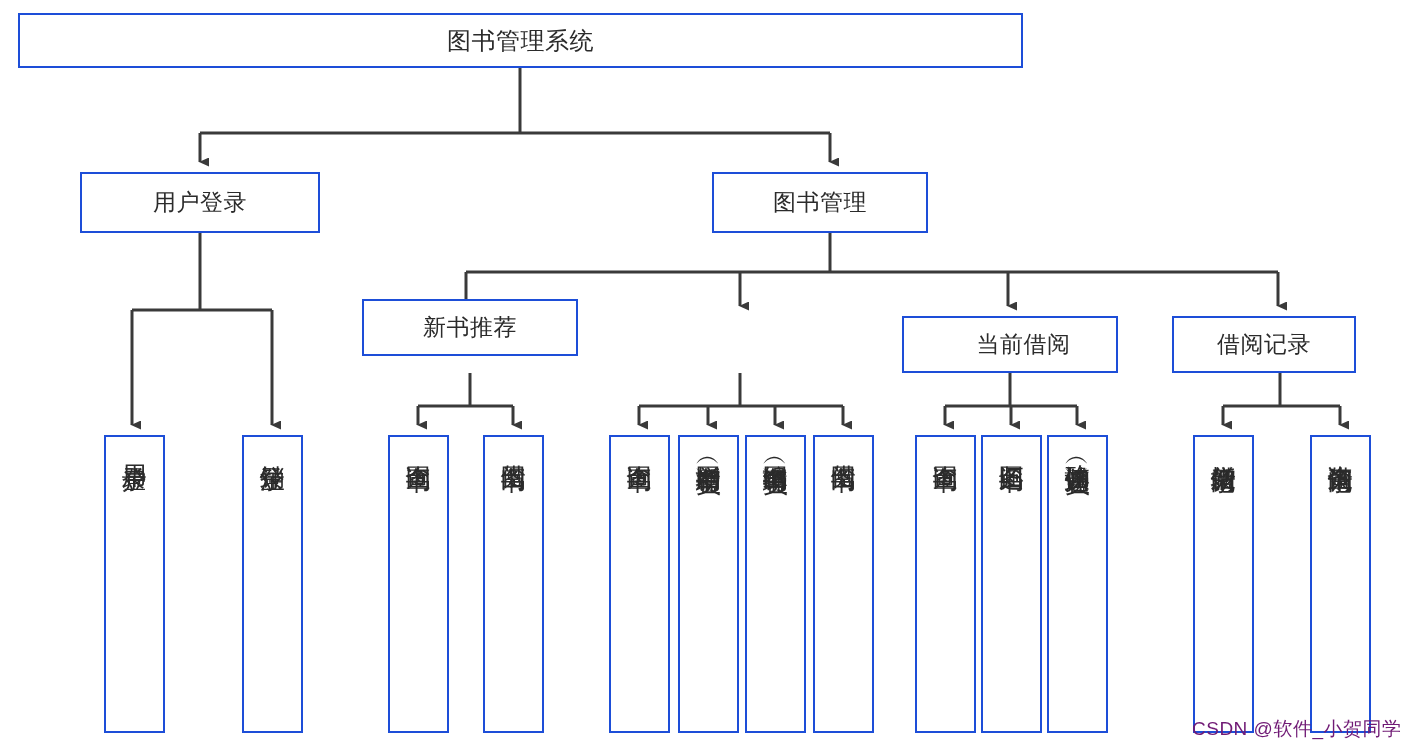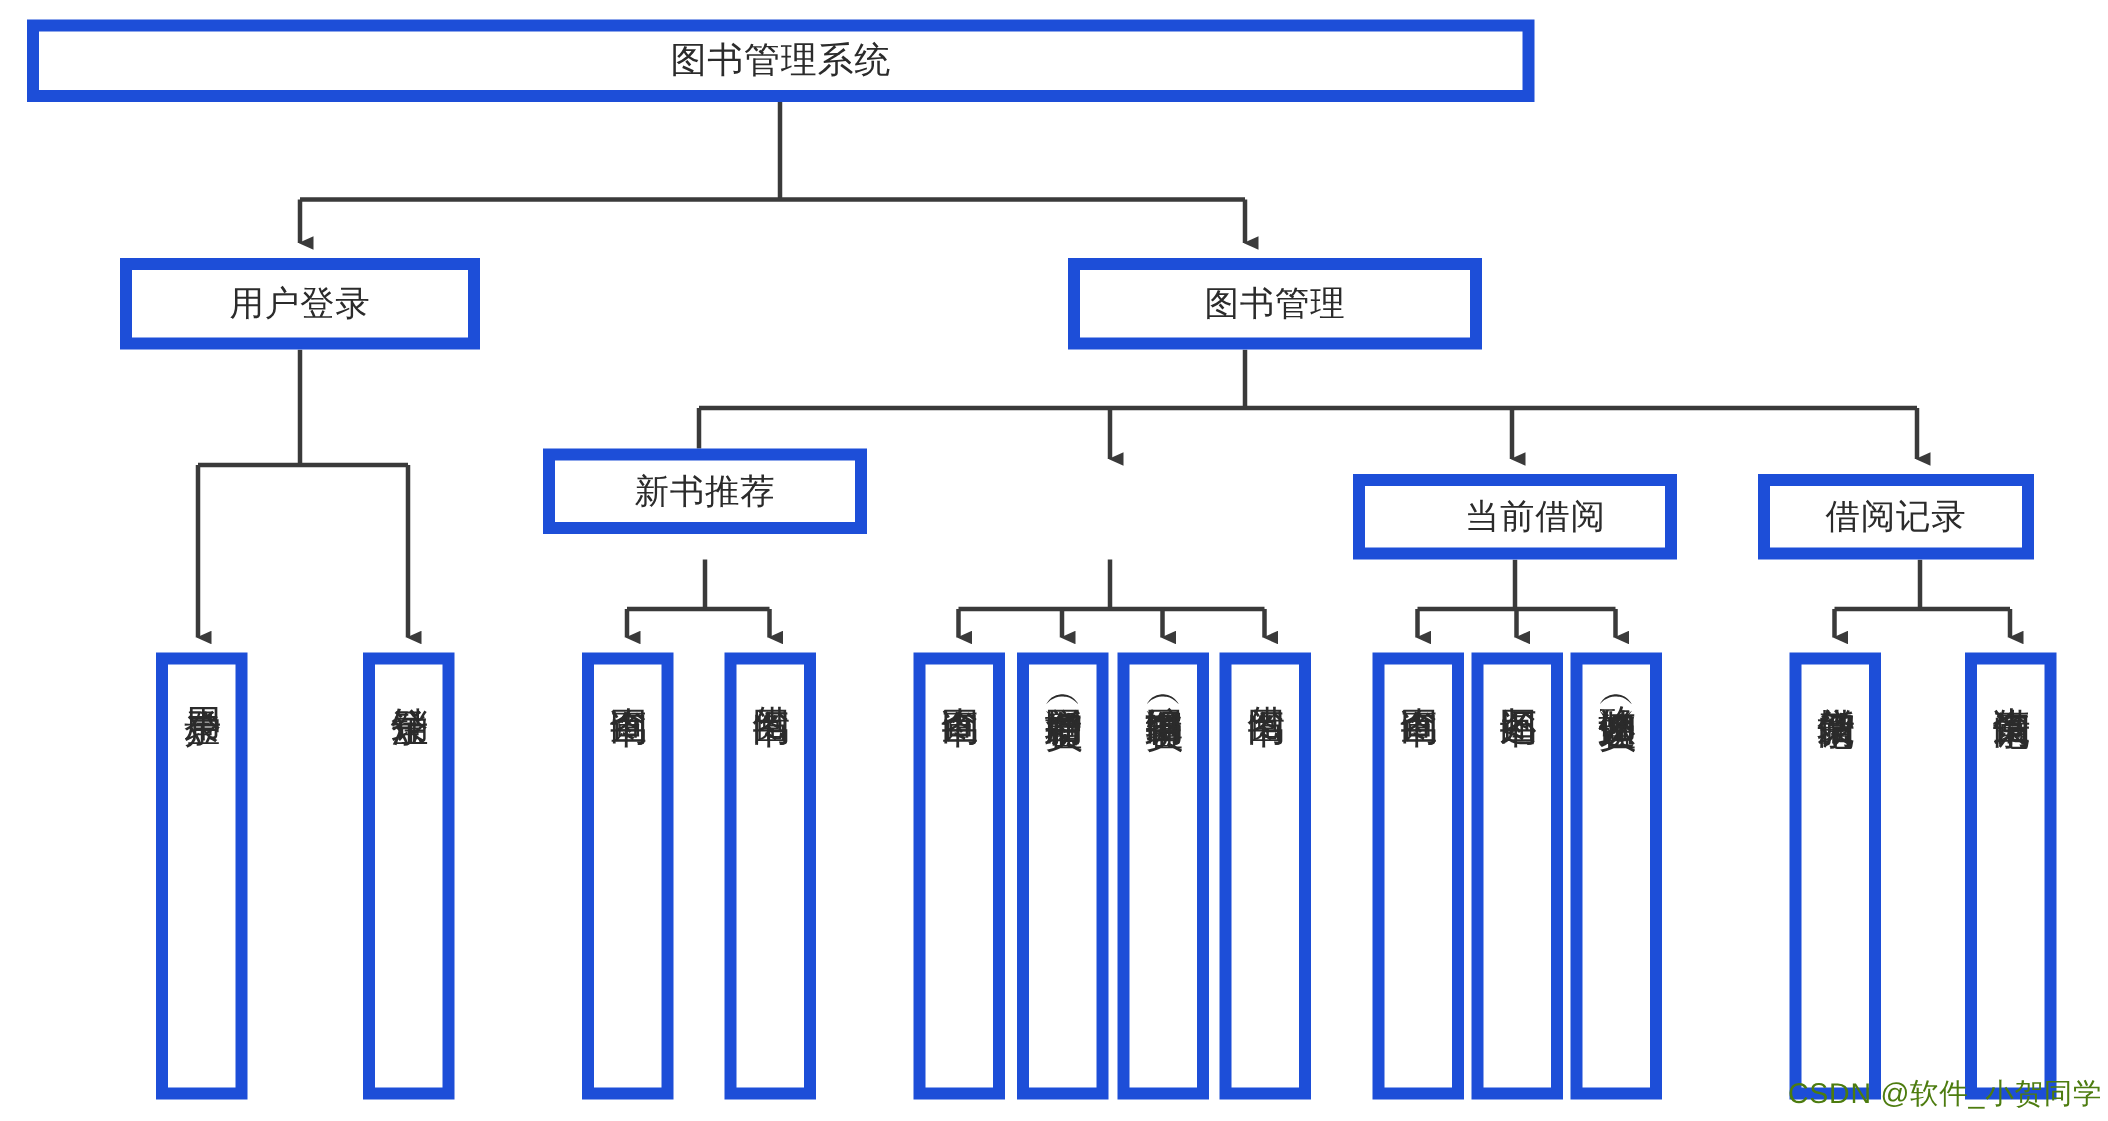--- a/index.html
+++ b/index.html
@@ -23,21 +23,21 @@
     left: 0;
     top: 0;
     width: 1405px;
     height: 747px;
     pointer-events: none;
   }
   .node {
     position: absolute;
     box-sizing: border-box;
     background: #ffffff;
-    border: 8px solid #1d4ed8;
+    border: 2px solid #1d4ed8;
     display: flex;
     align-items: center;
     justify-content: center;
     color: #2b2b2b;
   }
   .node .lbl {
     display: block;
     text-align: center;
     line-height: 1.08;
     letter-spacing: 0.5px;
@@ -54,21 +54,21 @@
     writing-mode: vertical-rl;
     text-orientation: upright;
     font-size: 25px;
     line-height: 1.05;
     letter-spacing: 1px;
     white-space: nowrap;
   }
   .node.root .lbl { font-size: 24px; }
   .watermark {
     position: absolute;
-    color: #4d7c0f;
+    color: #701a75;
     font-size: 19px;
     white-space: nowrap;
     letter-spacing: 0.5px;
   }
 </style>
 </head>
 <body>
 
 <div id="canvas">
 
@@ -125,21 +125,21 @@
     </g>
   </svg>
 
   <div class="node horiz root" style="left:18px; top:13px; width:1005px; height:55px;">
     <span class="lbl">图书管理系统</span>
   </div>
 
   <div class="node horiz" style="left:80px; top:172px; width:240px; height:61px;">
     <span class="lbl">用户登录</span>
   </div>
-  <div class="node horiz" style="left:712px; top:172px; width:276px; height:61px;">
+  <div class="node horiz" style="left:712px; top:172px; width:216px; height:61px;">
     <span class="lbl">图书管理</span>
   </div>
 
   <div class="node horiz" style="left:362px; top:299px; width:216px; height:57px;">
     <span class="lbl">新书推荐</span>
   </div>
   <div class="node horiz" style="left:902px; top:316px; width:216px; height:57px;padding-left:27px;">
     <span class="lbl">当前借阅</span>
   </div>
   <div class="node horiz" style="left:1172px; top:316px; width:184px; height:57px;">

